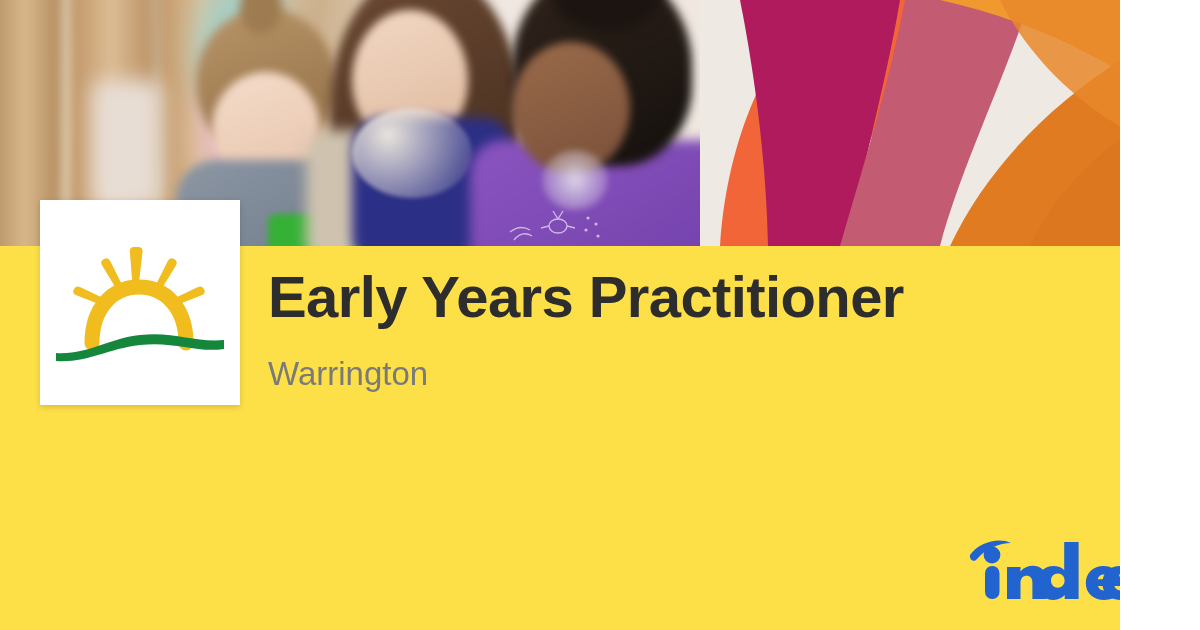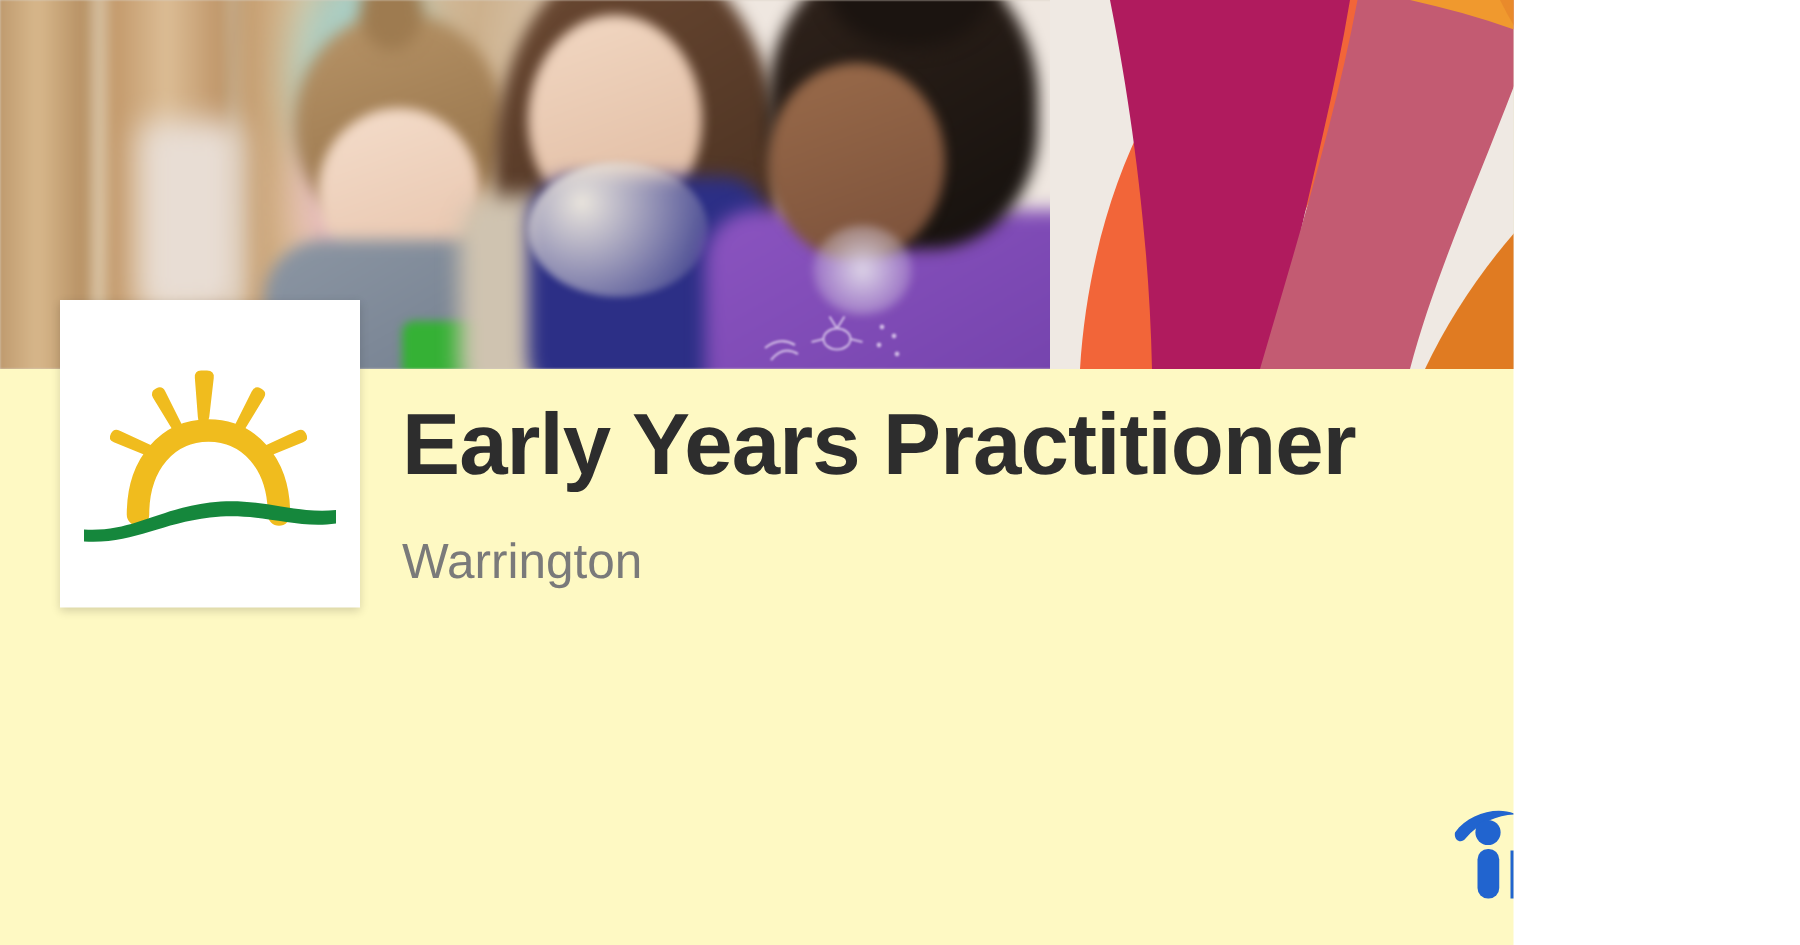--- a/index.html
+++ b/index.html
@@ -6,22 +6,22 @@
   html,body { width:1200px; height:630px; }
   body {
     font-family: "Liberation Sans", sans-serif;
     background:#ffffff;
     overflow:hidden;
     position:relative;
   }
 
   .card {
     position:absolute; inset:0;
-    width:1009px; height:630px;
-    background:#fef9c3;
+    width:1120px; height:630px;
+    background:#fde047;
     overflow:hidden;
   }
 
   
   .hero {
     position:absolute; left:0; top:0;
     width:1200px; height:246px;
     overflow:hidden;
     background:#d8cfc4;
   }

